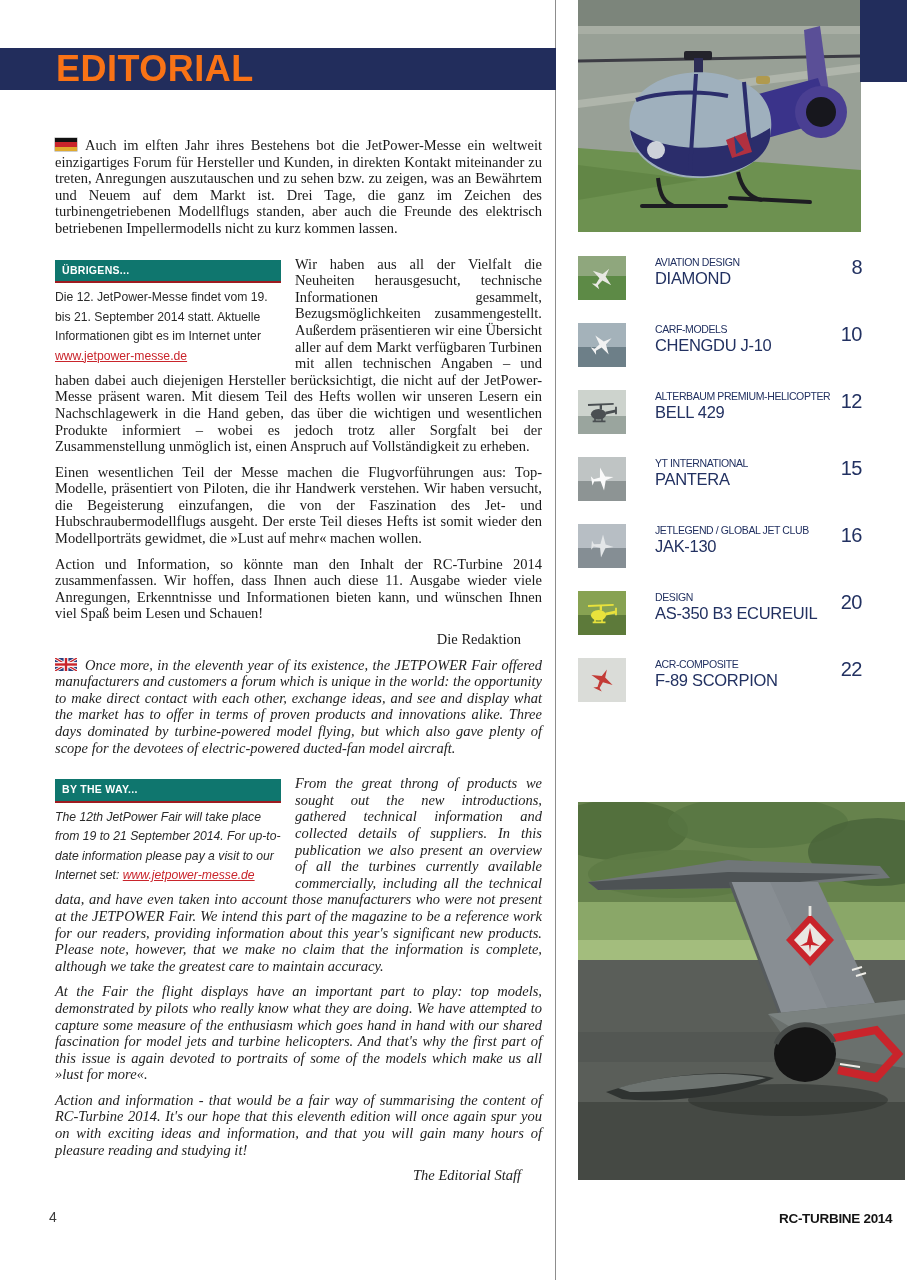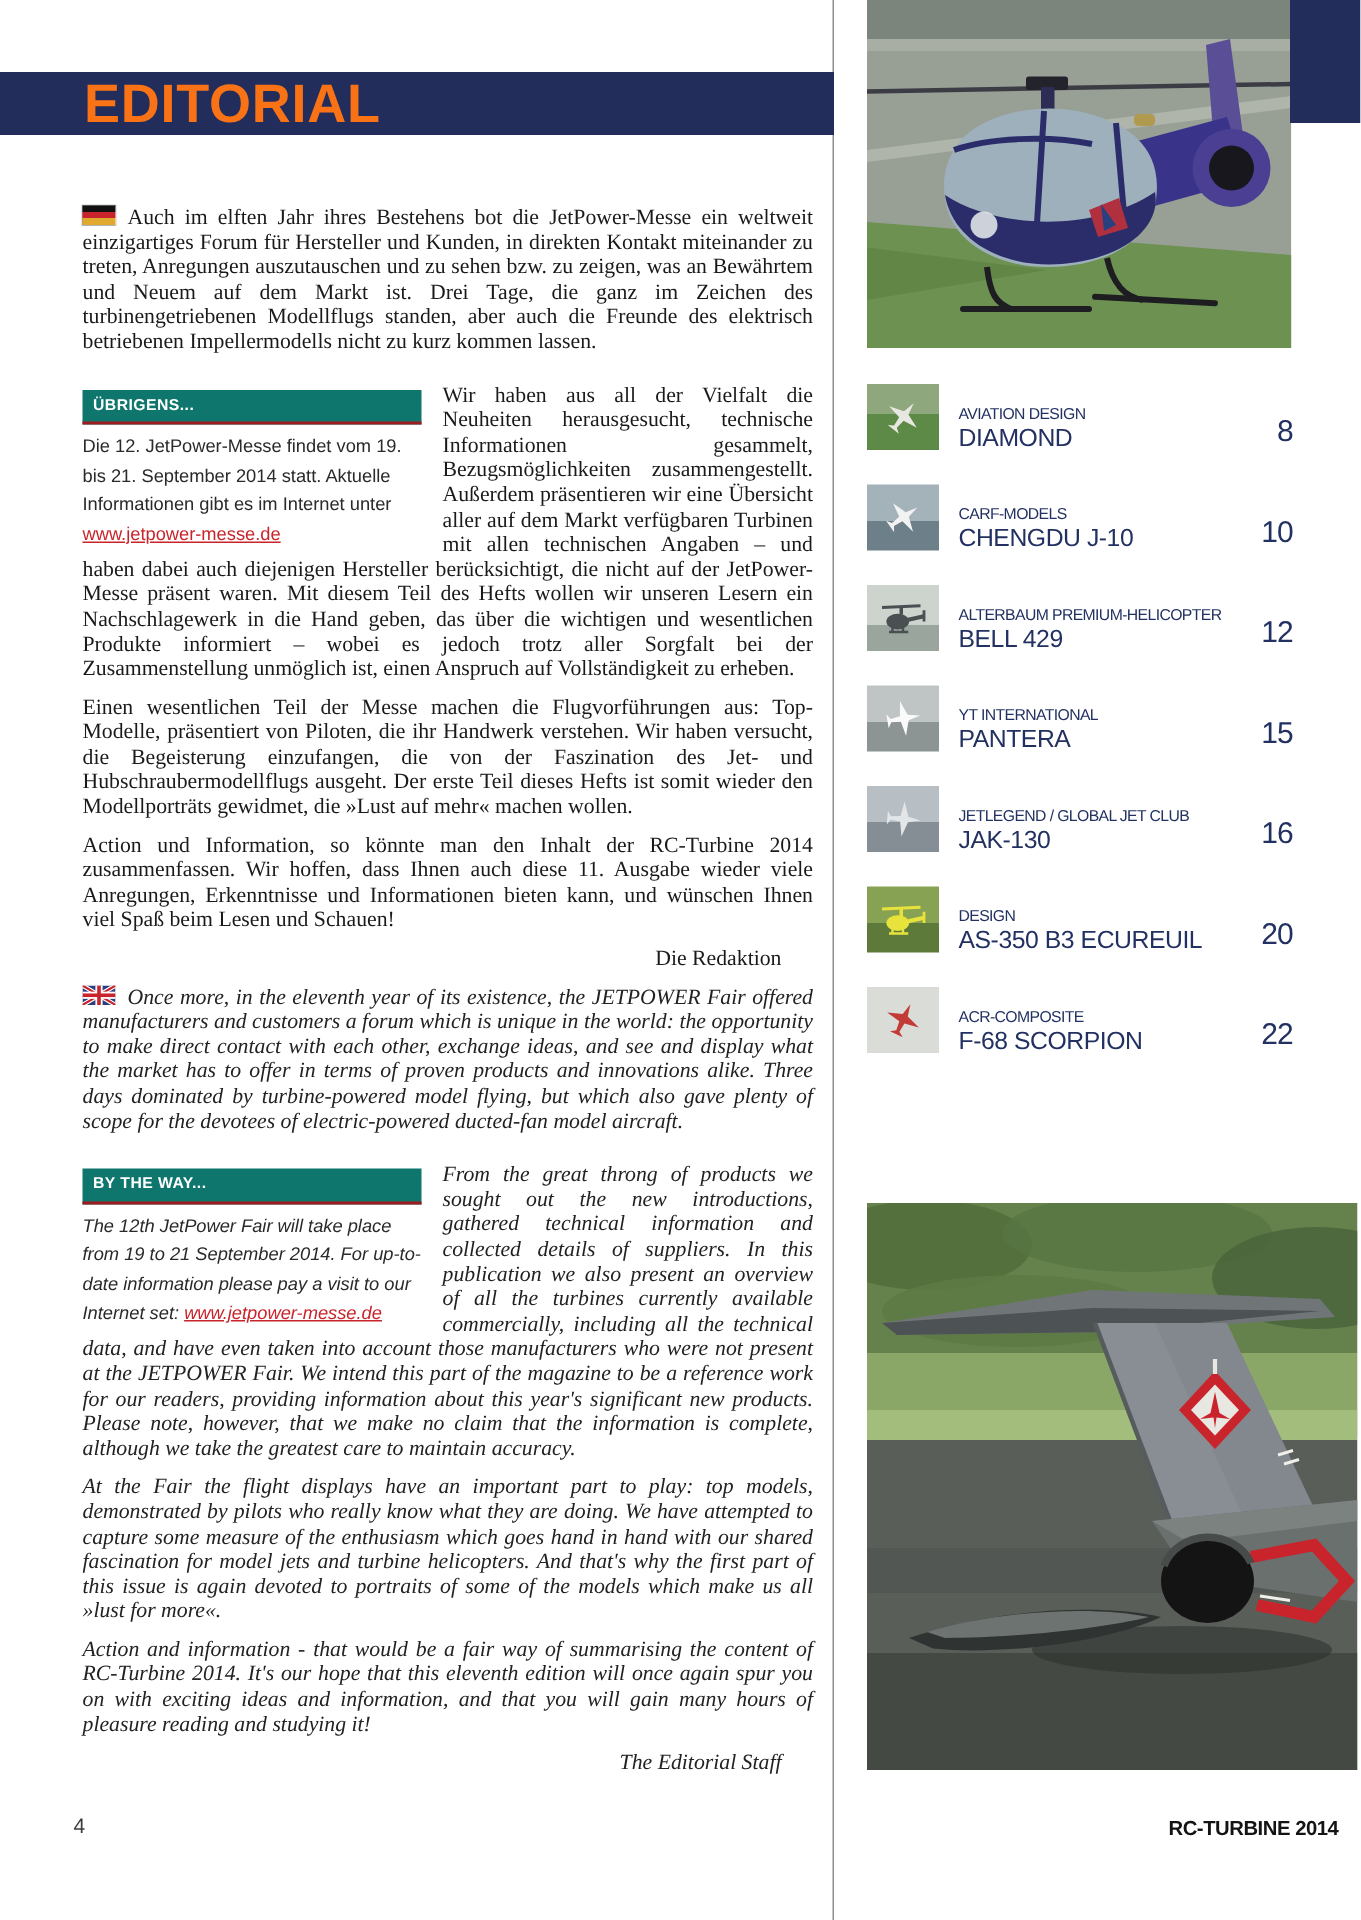--- a/index.html
+++ b/index.html
@@ -40,21 +40,21 @@
   .link { color:#c9242b; text-decoration:underline; font-style:inherit; }
 
   
   .photo-top { position:absolute; left:578px; top:0; width:283px; height:232px; overflow:hidden; }
   .corner-block { position:absolute; left:860px; top:0; width:47px; height:82px; background:#222d5c; }
   .photo-bottom { position:absolute; left:578px; top:802px; width:327px; height:378px; overflow:hidden; }
   .photo-top svg, .photo-bottom svg { display:block; width:100%; height:100%; }
 
   
   .toc { position:absolute; left:578px; top:256px; width:284px; }
-  .toc-row { display:flex; align-items:flex-end; height:44px; margin-bottom:23px; }
+  .toc-row { display:flex; align-items:flex-start; height:44px; margin-bottom:23px;gap:16px; }
   .thumb { width:48px; height:44px; margin-right:13px; flex:0 0 48px;
     display:flex; align-items:center; justify-content:center; overflow:hidden; }
   .thumb svg { display:block; }
   .t1 { background:linear-gradient(#8fa77d 0 45%, #5d8a46 45% 100%); color:#e8e8e2; }
   .t2 { background:linear-gradient(#a4b2ba 0 55%, #6d7f88 55% 100%); color:#f2f2f2; }
   .t3 { background:linear-gradient(#cdd3cd 0 60%, #9aa59e 60% 100%); color:#4a4f52; }
   .t4 { background:linear-gradient(#d3d8da 0 100%); color:#7e2f34; }
   .t5 { background:linear-gradient(#bfc4c4 0 55%, #8d9494 55% 100%); color:#fafafa; }
   .t6 { background:linear-gradient(#b7bec4 0 55%, #858e94 55% 100%); color:#e3e6e8; }
   .t7 { background:linear-gradient(#87a252 0 55%, #5d7a3a 55% 100%); color:#e8e23c; }
@@ -245,21 +245,21 @@
   </div>
 
   <div class="toc-row">
     <div class="thumb t8">
         <svg width="30" height="28" viewBox="0 0 24 24" style="transform:rotate(25deg)">
           <path fill="currentColor" d="M12 2 L13.6 9 L22 12 L13.6 13.5 L13 19 L16 21 L8 21 L11 19 L10.4 13.5 L2 12 L10.4 9 Z"></path>
         </svg>
       </div>
     <div class="toc-text">
         <span class="brand">ACR-COMPOSITE</span>
-        <span class="model">F-68 SCORPION</span>
+        <span class="model">F-89 SCORPION</span>
       </div>
     <span class="pageno">22</span>
   </div>
 
 </div>
 
 <div class="photo-bottom" aria-label="Tail of a grey model jet with red diamond emblem on a runway">
   <svg viewBox="0 0 327 378" preserveAspectRatio="none">
     <rect width="327" height="378" fill="#50544f"></rect>
     <rect width="327" height="100" fill="#66824c"></rect>

